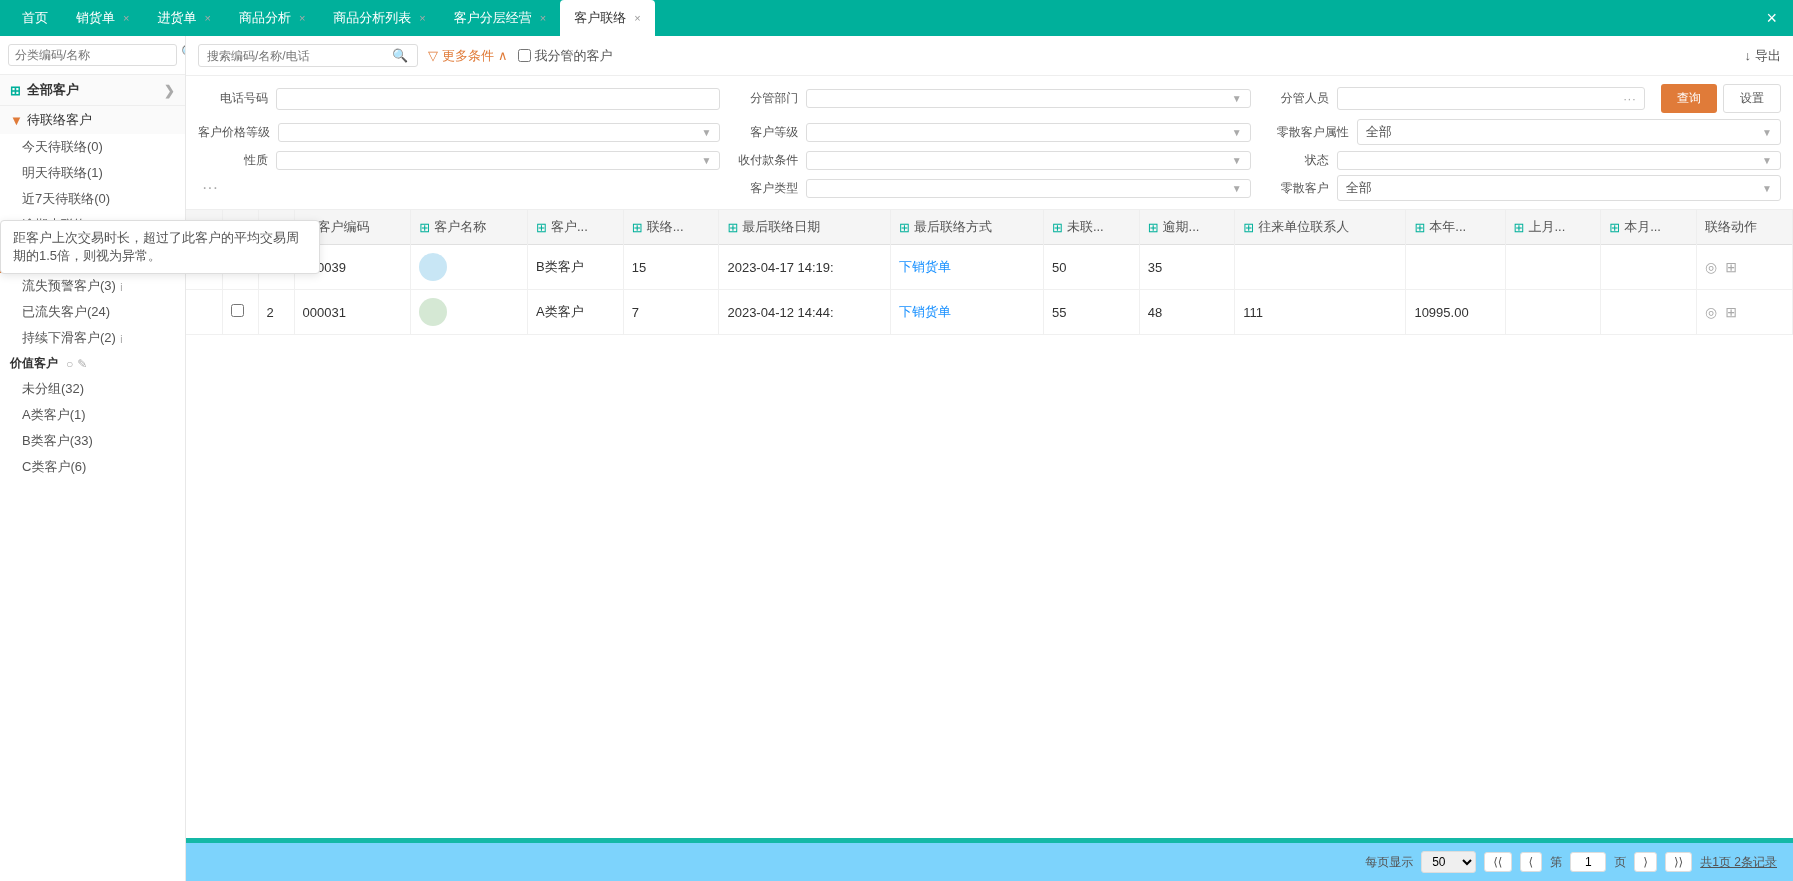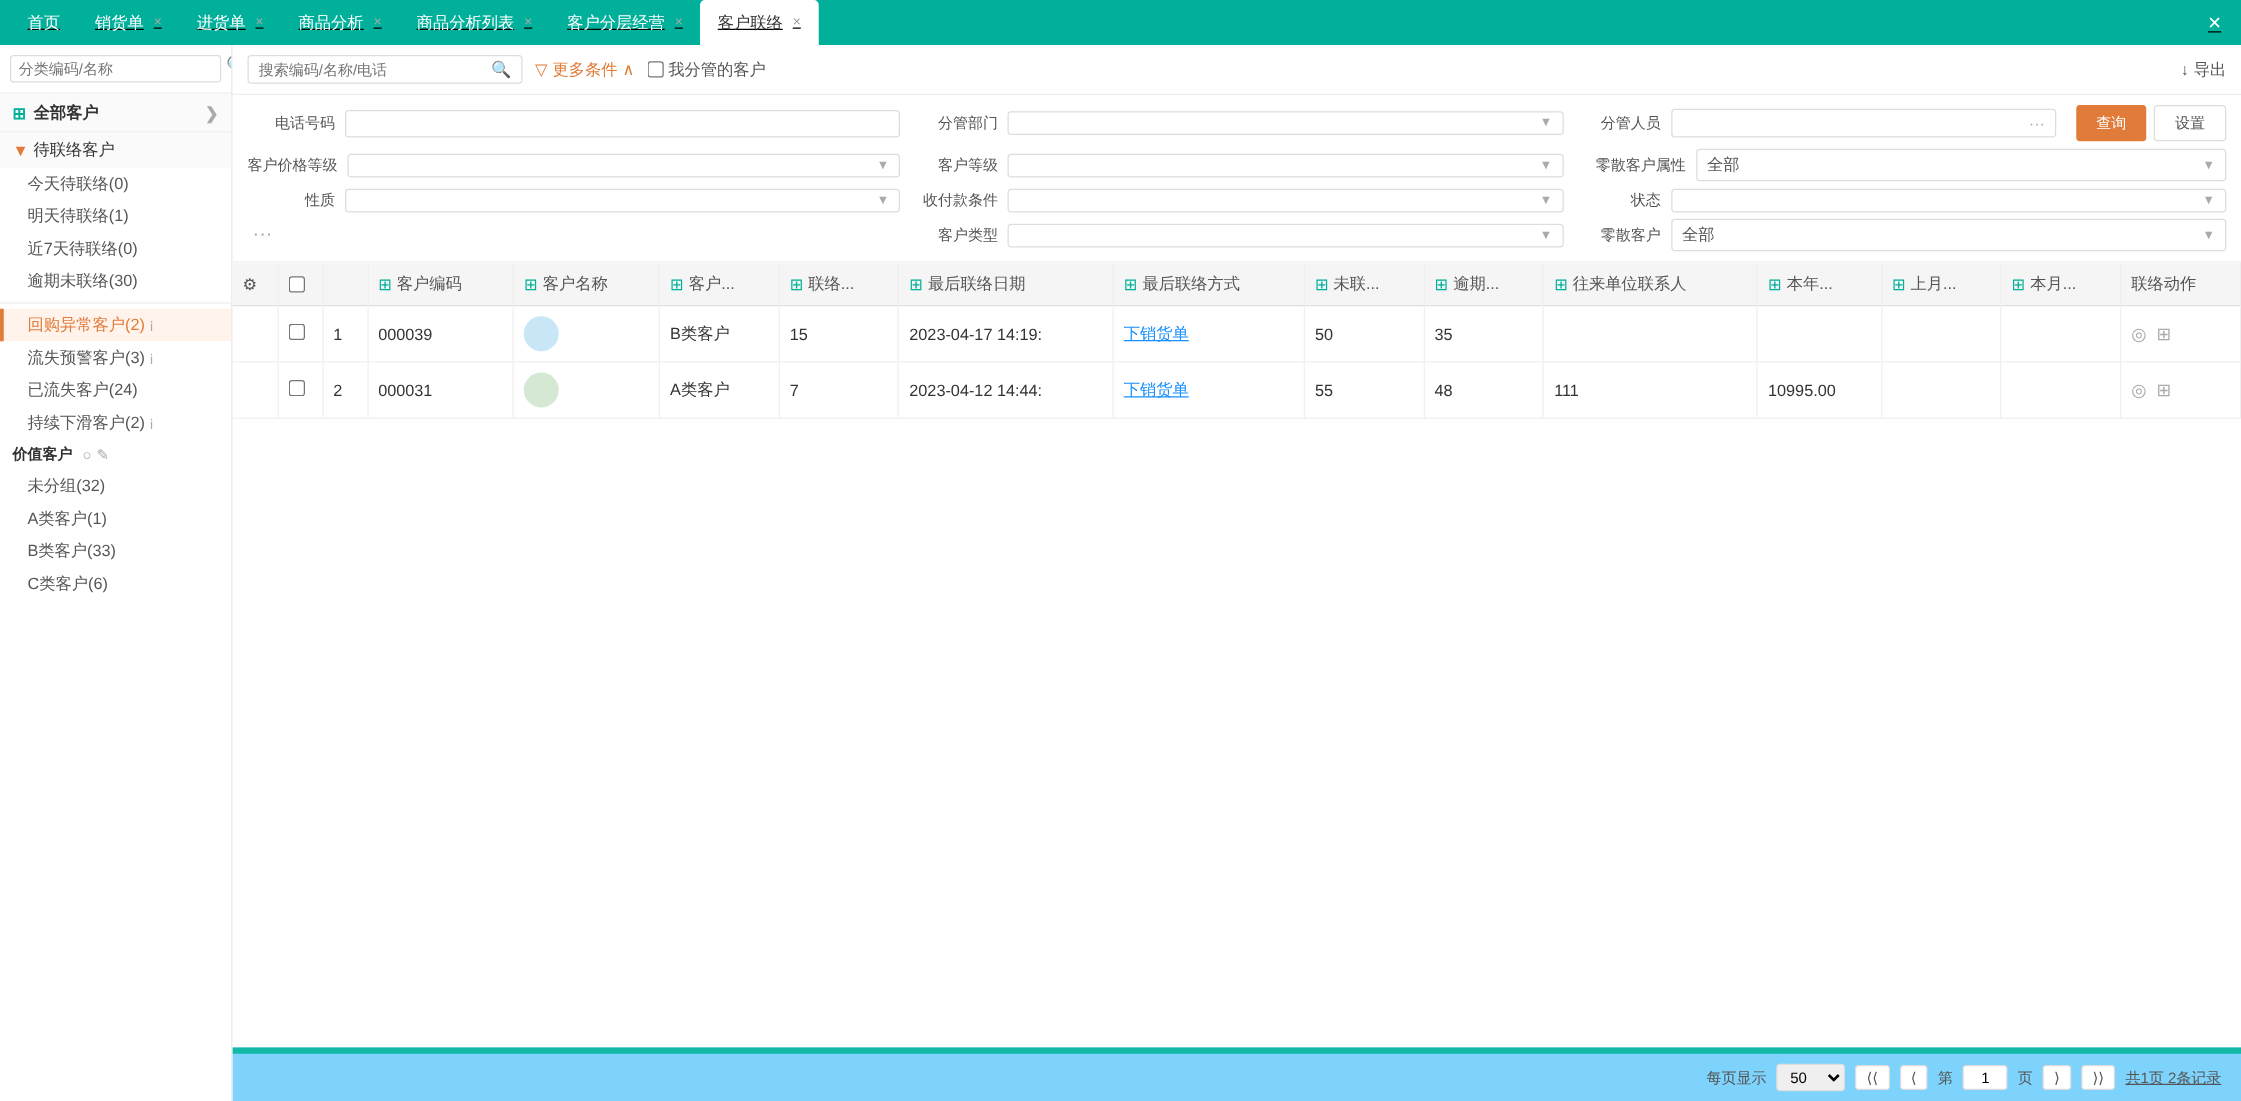--- a/index.html
+++ b/index.html
@@ -4,21 +4,20 @@
   <style>
     * { box-sizing: border-box; margin: 0; padding: 0; font-family: 'Microsoft YaHei', Arial, sans-serif; font-size: 13px; }
     body { background: #f5f5f5; overflow: hidden; width: 1793px; height: 881px; }
 
     
     .top-nav {
       display: flex; align-items: center;
       background: #00b09b;
       height: 36px; padding: 0 8px;
       position: relative;
-      text-decoration: underline;
     }
     .top-nav .nav-item {
       color: #fff; padding: 0 14px; height: 36px; line-height: 36px;
       cursor: pointer; white-space: nowrap; font-size: 13px;
       display: flex; align-items: center; gap: 4px;
     }
     .top-nav .nav-item.active {
       background: #fff; color: #333; border-radius: 4px 4px 0 0;
     }
     .top-nav .nav-item .close-x {
@@ -140,21 +139,21 @@
       padding: 8px 8px; text-align: left; color: #555; font-weight: normal;
       border-right: 1px solid #eee; white-space: nowrap;
     }
     thead th .th-inner {
       display: flex; align-items: center; gap: 2px;
     }
     tbody tr { border-bottom: 1px solid #f0f0f0; }
     tbody td {
       padding: 8px 8px; color: #333; border-right: 1px solid #f0f0f0; white-space: nowrap;
     }
-    .td-link { color: #1890ff; text-decoration: underline; cursor: pointer; }
+    .td-link { color: #1890ff; cursor: pointer; }
     .td-avatar {
       width: 28px; height: 28px; border-radius: 50%; background: #ddd;
       display: inline-block; vertical-align: middle;
     }
     .td-actions { display: flex; gap: 8px; align-items: center; }
     .td-action-icon { color: #aaa; cursor: pointer; font-size: 14px; }
 
     
     .pagination {
       background: #7dd3fc; border-top: 5px solid #14b8a6;
@@ -269,20 +268,23 @@
       </div>
       <div class="sidebar-item">
         <span>已流失客户(24)</span>
       </div>
       <div class="sidebar-item" style="display:flex;align-items:center;gap:4px;">
         <span>持续下滑客户(2)</span>
         <span style="color:#aaa;font-size:11px;">ℹ</span>
       </div>
     </div>
 
+    <div class="tooltip-box">
+      <span>距客户上次交易时长，超过了此客户的平均交易周期的1.5倍，则视为异常。</span>
+    </div>
 
     <div style="margin-top:0;">
       <div class="sidebar-divider">
         <span style="font-size:12px;color:#333;font-weight:bold;">价值客户</span>
         <span style="color:#aaa;font-size:12px;margin-left:4px;">○</span>
         <span style="color:#aaa;font-size:12px;">✎</span>
       </div>
       <div class="sidebar-item">
         <span>未分组(32)</span>
       </div>

